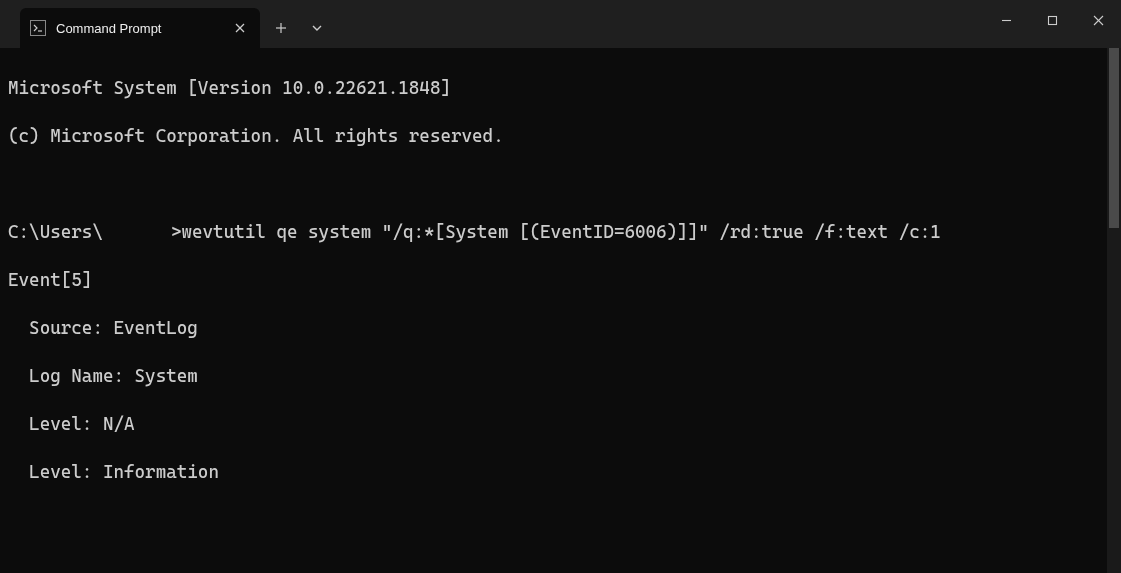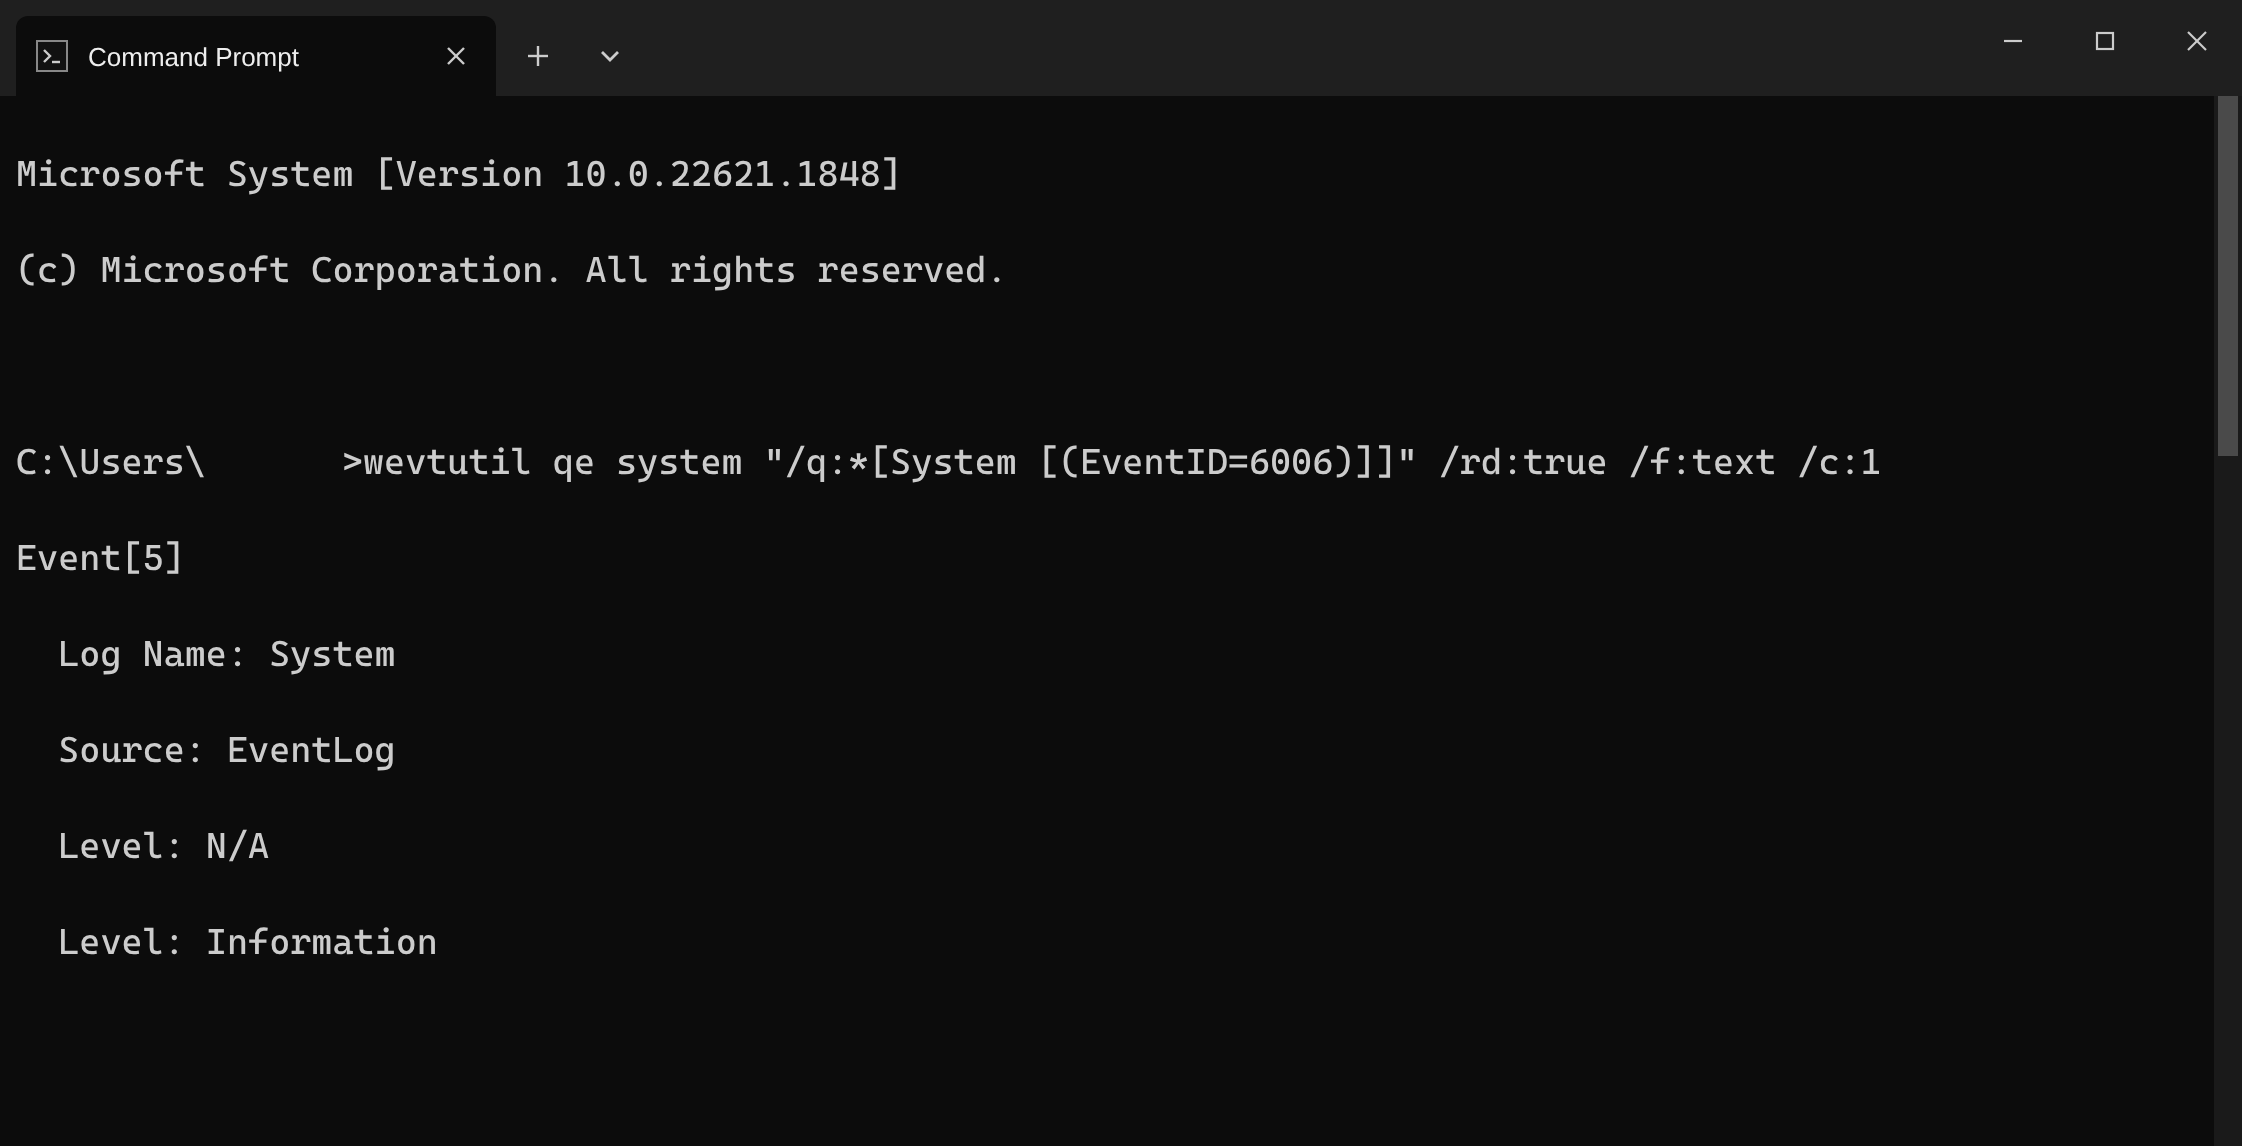--- a/index.html
+++ b/index.html
@@ -31,20 +31,21 @@
     .tab {
       display: flex;
       align-items: center;
       background: #0c0c0c;
       height: 40px;
       border-radius: 6px 6px 0 0;
       padding: 0 12px 0 10px;
       min-width: 240px;
       position: relative;
       gap: 10px;
+      margin-left: 12px;
     }
     .tab-icon {
       width: 16px;
       height: 16px;
       display: flex;
       align-items: center;
       justify-content: center;
       color: #ccc;
       font-size: 10px;
       border: 1px solid #888;
@@ -188,22 +189,22 @@
     </div>
   </div>
 </div>
 
 <div class="terminal-body">
 <div>Microsoft System [Version 10.0.22621.1848]</div>
 <div>(c) Microsoft Corporation. All rights reserved.</div>
 <div>&nbsp;</div>
 <div><span>C:\Users\</span><span class="redact"></span><span>&gt;</span><span>wevtutil qe system "/q:*[System [(EventID=6006)]]" /rd:true /f:text /c:1</span></div>
 <div>Event[5]</div>
+<div>  Source: EventLog</div>
 <div>  Log Name: System</div>
-<div>  Source: EventLog</div>
 <div>  Level: N/A</div>
 <div>  Level: Information</div>
 
 
 
 
 
 
 
 

